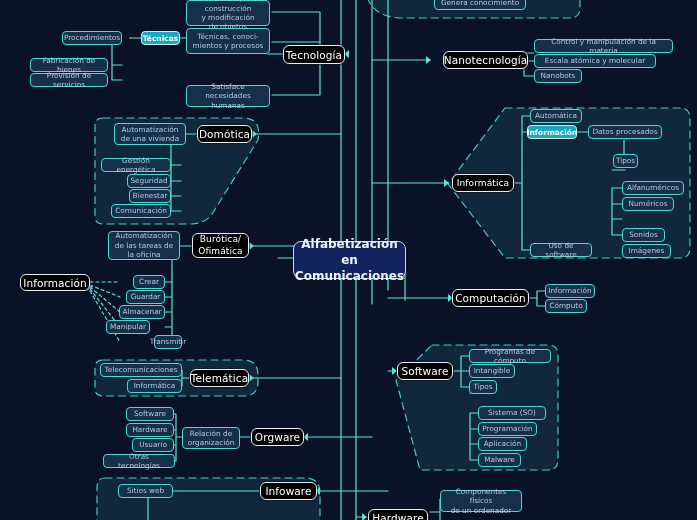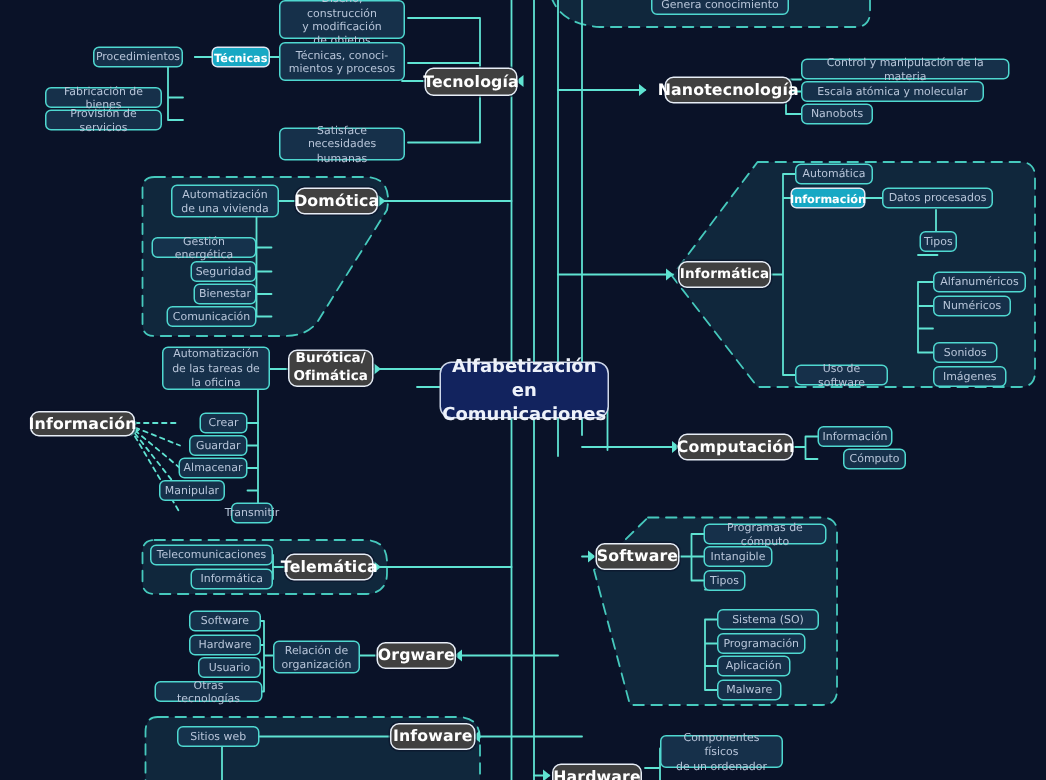--- a/index.html
+++ b/index.html
@@ -4,21 +4,21 @@
 <style>
   html,body{margin:0;padding:0;background:#0a1228;}
   body{font-family:"DejaVu Sans",sans-serif;}
   #stage{position:relative;width:697px;height:520px;background:#0a1228;overflow:hidden;}
   svg#wires{position:absolute;left:0;top:0;width:697px;height:520px;pointer-events:none;}
 
   .node{position:absolute;box-sizing:border-box;display:flex;align-items:center;
         justify-content:center;text-align:center;border-radius:5px;white-space:pre-line;}
 
   
-  .n1{background:#404040;border:1.6px solid #e8eef7;color:#ffffff;font-weight:bold;
+  .n1{background:#000000;border:1.6px solid #e8eef7;color:#ffffff;font-weight:normal;
       font-size:10.5px;border-radius:6px;letter-spacing:.1px;
       box-shadow:0 0 0 1px rgba(10,18,40,.6);}
   
   .root{background:#12235e;border:1.6px solid #cfd8ea;color:#eef2fa;font-weight:bold;
         font-size:12px;border-radius:8px;line-height:1.35;}
   
   .n2{background:#17a8c4;border:1.2px solid #dfe8f3;color:#ffffff;font-weight:bold;
       font-size:7.5px;border-radius:4px;}
   
   .leaf{background:#16304a;border:1px solid #4fd8d0;color:#b9c6da;font-size:7.3px;
@@ -199,21 +199,21 @@
   <div class="node leaf" style="left:588px;top:125px;width:74px;height:14px;">Datos procesados</div>
   <div class="node leaf" style="left:613px;top:154px;width:25px;height:14px;">Tipos</div>
   <div class="node leaf" style="left:622px;top:181px;width:62px;height:14px;">Alfanuméricos</div>
   <div class="node leaf" style="left:622px;top:197px;width:52px;height:14px;">Numéricos</div>
   <div class="node leaf" style="left:622px;top:212px;width:49px;height:14px;margin-top:32px;">Imágenes</div>
   <div class="node leaf" style="left:622px;top:228px;width:43px;height:14px;">Sonidos</div>
   <div class="node leaf" style="left:530px;top:243px;width:62px;height:14px;">Uso de software</div>
 
   <div class="node n1" style="left:452px;top:289px;width:77px;height:18px;">Computación</div>
   <div class="node leaf" style="left:545px;top:284px;width:50px;height:14px;">Información</div>
-  <div class="node leaf" style="left:562px;top:299px;width:42px;height:14px;">Cómputo</div>
+  <div class="node leaf" style="left:545px;top:299px;width:42px;height:14px;">Cómputo</div>
 
   <div class="node n1" style="left:397px;top:362px;width:56px;height:18px;">Software</div>
   <div class="node leaf" style="left:469px;top:349px;width:82px;height:14px;">Programas de cómputo</div>
   <div class="node leaf" style="left:469px;top:364px;width:46px;height:14px;">Intangible</div>
   <div class="node leaf" style="left:469px;top:380px;width:28px;height:14px;">Tipos</div>
   <div class="node leaf" style="left:478px;top:406px;width:68px;height:14px;">Sistema (SO)</div>
   <div class="node leaf" style="left:478px;top:422px;width:59px;height:14px;">Programación</div>
   <div class="node leaf" style="left:478px;top:437px;width:49px;height:14px;">Aplicación</div>
   <div class="node leaf" style="left:478px;top:453px;width:43px;height:14px;">Malware</div>
 

